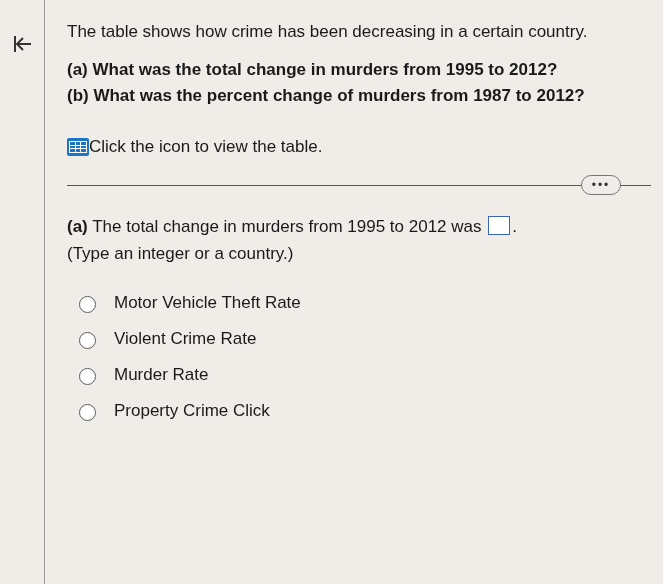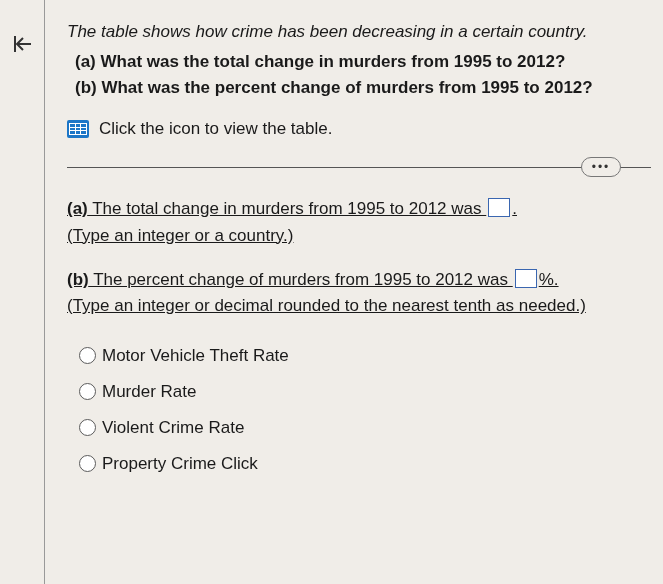--- a/index.html
+++ b/index.html
@@ -26,27 +26,26 @@
       width: 22px;
       height: 18px;
       position: relative;
     }
     .back-icon svg { display: block; }
     .content {
       flex: 1;
       padding: 20px 12px 20px 22px;
       position: relative;
     }
-    .intro { margin-bottom: 4px; line-height: 1.45; font-style: italic; }
-    .sub-q { margin-left: 8px; line-height: 1.55; }
+    .intro { margin-bottom: 12px; line-height: 1.45; }
+    .sub-q { margin-left: 0; line-height: 1.55; }
     .table-row {
       display: flex;
       align-items: center;
-      gap: 10px;
-      margin-top: 18px;
+      margin-top: 28px;
       cursor: pointer;
     }
     .table-icon {
       width: 22px;
       height: 18px;
       background: #1c76c7;
       border-radius: 2px;
       position: relative;
       display: inline-block;
     }
@@ -79,36 +78,36 @@
       border-radius: 10px;
       background: #f0ede8;
       display: flex;
       align-items: center;
       justify-content: center;
       font-size: 12px;
       letter-spacing: 2px;
       color: #333;
       cursor: pointer;
     }
-    .answer-block { margin-bottom: 18px; line-height: 1.55; text-decoration: underline; }
+    .answer-block { margin-bottom: 18px; line-height: 1.55; }
     .input-box {
       display: inline-block;
       width: 22px;
       height: 19px;
       border: 1.5px solid #3a66b0;
       background: #fff;
       vertical-align: -3px;
       margin: 0 2px;
       cursor: text;
     }
     .radio-list { margin-top: 14px; }
     .radio-item {
       display: flex;
-      align-items: center;
-      gap: 6px;
+      align-items: flex-end;
+      gap: 18px;
       padding: 8px 0 8px 12px;
     }
     .radio-circle {
       width: 17px;
       height: 17px;
       border: 1.5px solid #5b5b5b;
       border-radius: 50%;
       background: #fff;
       cursor: pointer;
       flex-shrink: 0;
@@ -125,56 +124,52 @@
       <line x1="4" y1="1" x2="4" y2="17" stroke="#333" stroke-width="2"></line>
       <line x1="6" y1="9" x2="20" y2="9" stroke="#333" stroke-width="2"></line>
       <polyline points="12,3 6,9 12,15" fill="none" stroke="#333" stroke-width="2"></polyline>
     </svg>
   </div>
 </div>
 
 <div class="content">
   <p class="intro">The table shows how crime has been decreasing in a certain country.</p>
   <p class="sub-q"><span class="bold">(a) What was the total change in murders from 1995 to 2012?</span></p>
-  <p class="sub-q"><span class="bold">(b) What was the percent change of murders from 1995 to 2012?</span></p>
+  <p class="sub-q"><span class="bold">(b) What was the percent change of murders from 1987 to 2012?</span></p>
 
   <div class="table-row">
     <span class="table-icon"></span>
     <span>Click the icon to view the table.</span>
   </div>
 
   <div class="divider-wrap">
     <hr class="divider">
     <div class="ellipsis-btn">
       <span>•••</span>
     </div>
   </div>
 
   <div class="answer-block">
     <span class="bold">(a)</span><span> The total change in murders from 1995 to 2012 was </span><span class="input-box"></span><span>.</span><br>
     <span>(Type an integer or a country.)</span>
   </div>
 
-  <div class="answer-block">
-    <span class="bold">(b)</span><span> The percent change of murders from 1995 to 2012 was </span><span class="input-box"></span><span>%.</span><br>
-    <span>(Type an integer or decimal rounded to the nearest tenth as needed.)</span>
-  </div>
 
 
   <div class="radio-list">
     <div class="radio-item">
       <span class="radio-circle"></span>
       <span class="radio-label">Motor Vehicle Theft Rate</span>
     </div>
     <div class="radio-item">
       <span class="radio-circle"></span>
-      <span class="radio-label">Murder Rate</span>
+      <span class="radio-label">Violent Crime Rate</span>
     </div>
     <div class="radio-item">
       <span class="radio-circle"></span>
-      <span class="radio-label">Violent Crime Rate</span>
+      <span class="radio-label">Murder Rate</span>
     </div>
     <div class="radio-item">
       <span class="radio-circle"></span>
       <span class="radio-label">Property Crime Click</span>
     </div>
   </div>
 </div>
 
 </body></html>

